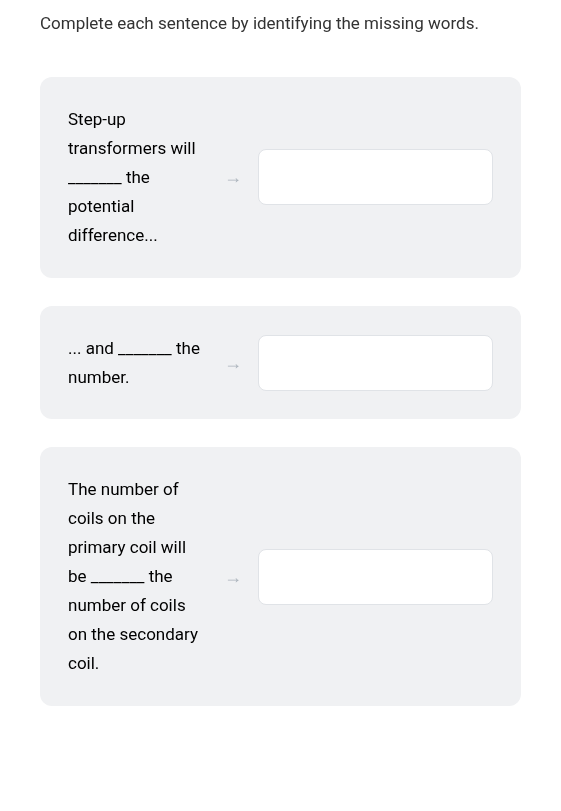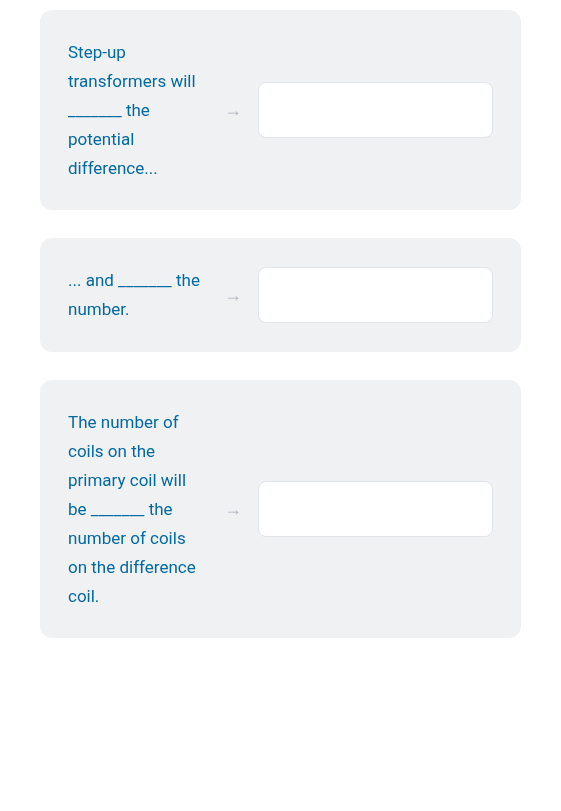--- a/index.html
+++ b/index.html
@@ -29,21 +29,21 @@
       border-radius: 12px;
       padding: 28px 28px;
       margin-bottom: 28px;
       display: flex;
       align-items: center;
       justify-content: space-between;
       gap: 16px;
     }
     .question-text {
       font-size: 17px;
-      color: #0369a1;
+      color: #000000;
       line-height: 1.7;
       flex: 0 0 140px;
       font-weight: 400;
     }
     .arrow {
       color: #adb5bd;
       font-size: 18px;
       flex: 0 0 auto;
       font-weight: 600;
     }
@@ -57,31 +57,32 @@
       font-size: 16px;
       color: #333;
       outline: none;
       min-width: 180px;
     }
   </style>
 </head>
 <body>
 
 <div class="container">
+  <p class="instructions">Complete each sentence by identifying the missing words.</p>
 
   <div class="question-card">
     <div class="question-text">Step-up transformers will _______ the potential difference...</div>
     <div class="arrow">→</div>
     <input type="text" class="answer-input" value="" style="">
   </div>
 
   <div class="question-card">
     <div class="question-text">... and _______ the number.</div>
     <div class="arrow">→</div>
     <input type="text" class="answer-input" value="" style="">
   </div>
 
   <div class="question-card">
-    <div class="question-text">The number of coils on the primary coil will be _______ the number of coils on the difference coil.</div>
+    <div class="question-text">The number of coils on the primary coil will be _______ the number of coils on the secondary coil.</div>
     <div class="arrow">→</div>
     <input type="text" class="answer-input" value="" style="">
   </div>
 </div>
 
 </body></html>

